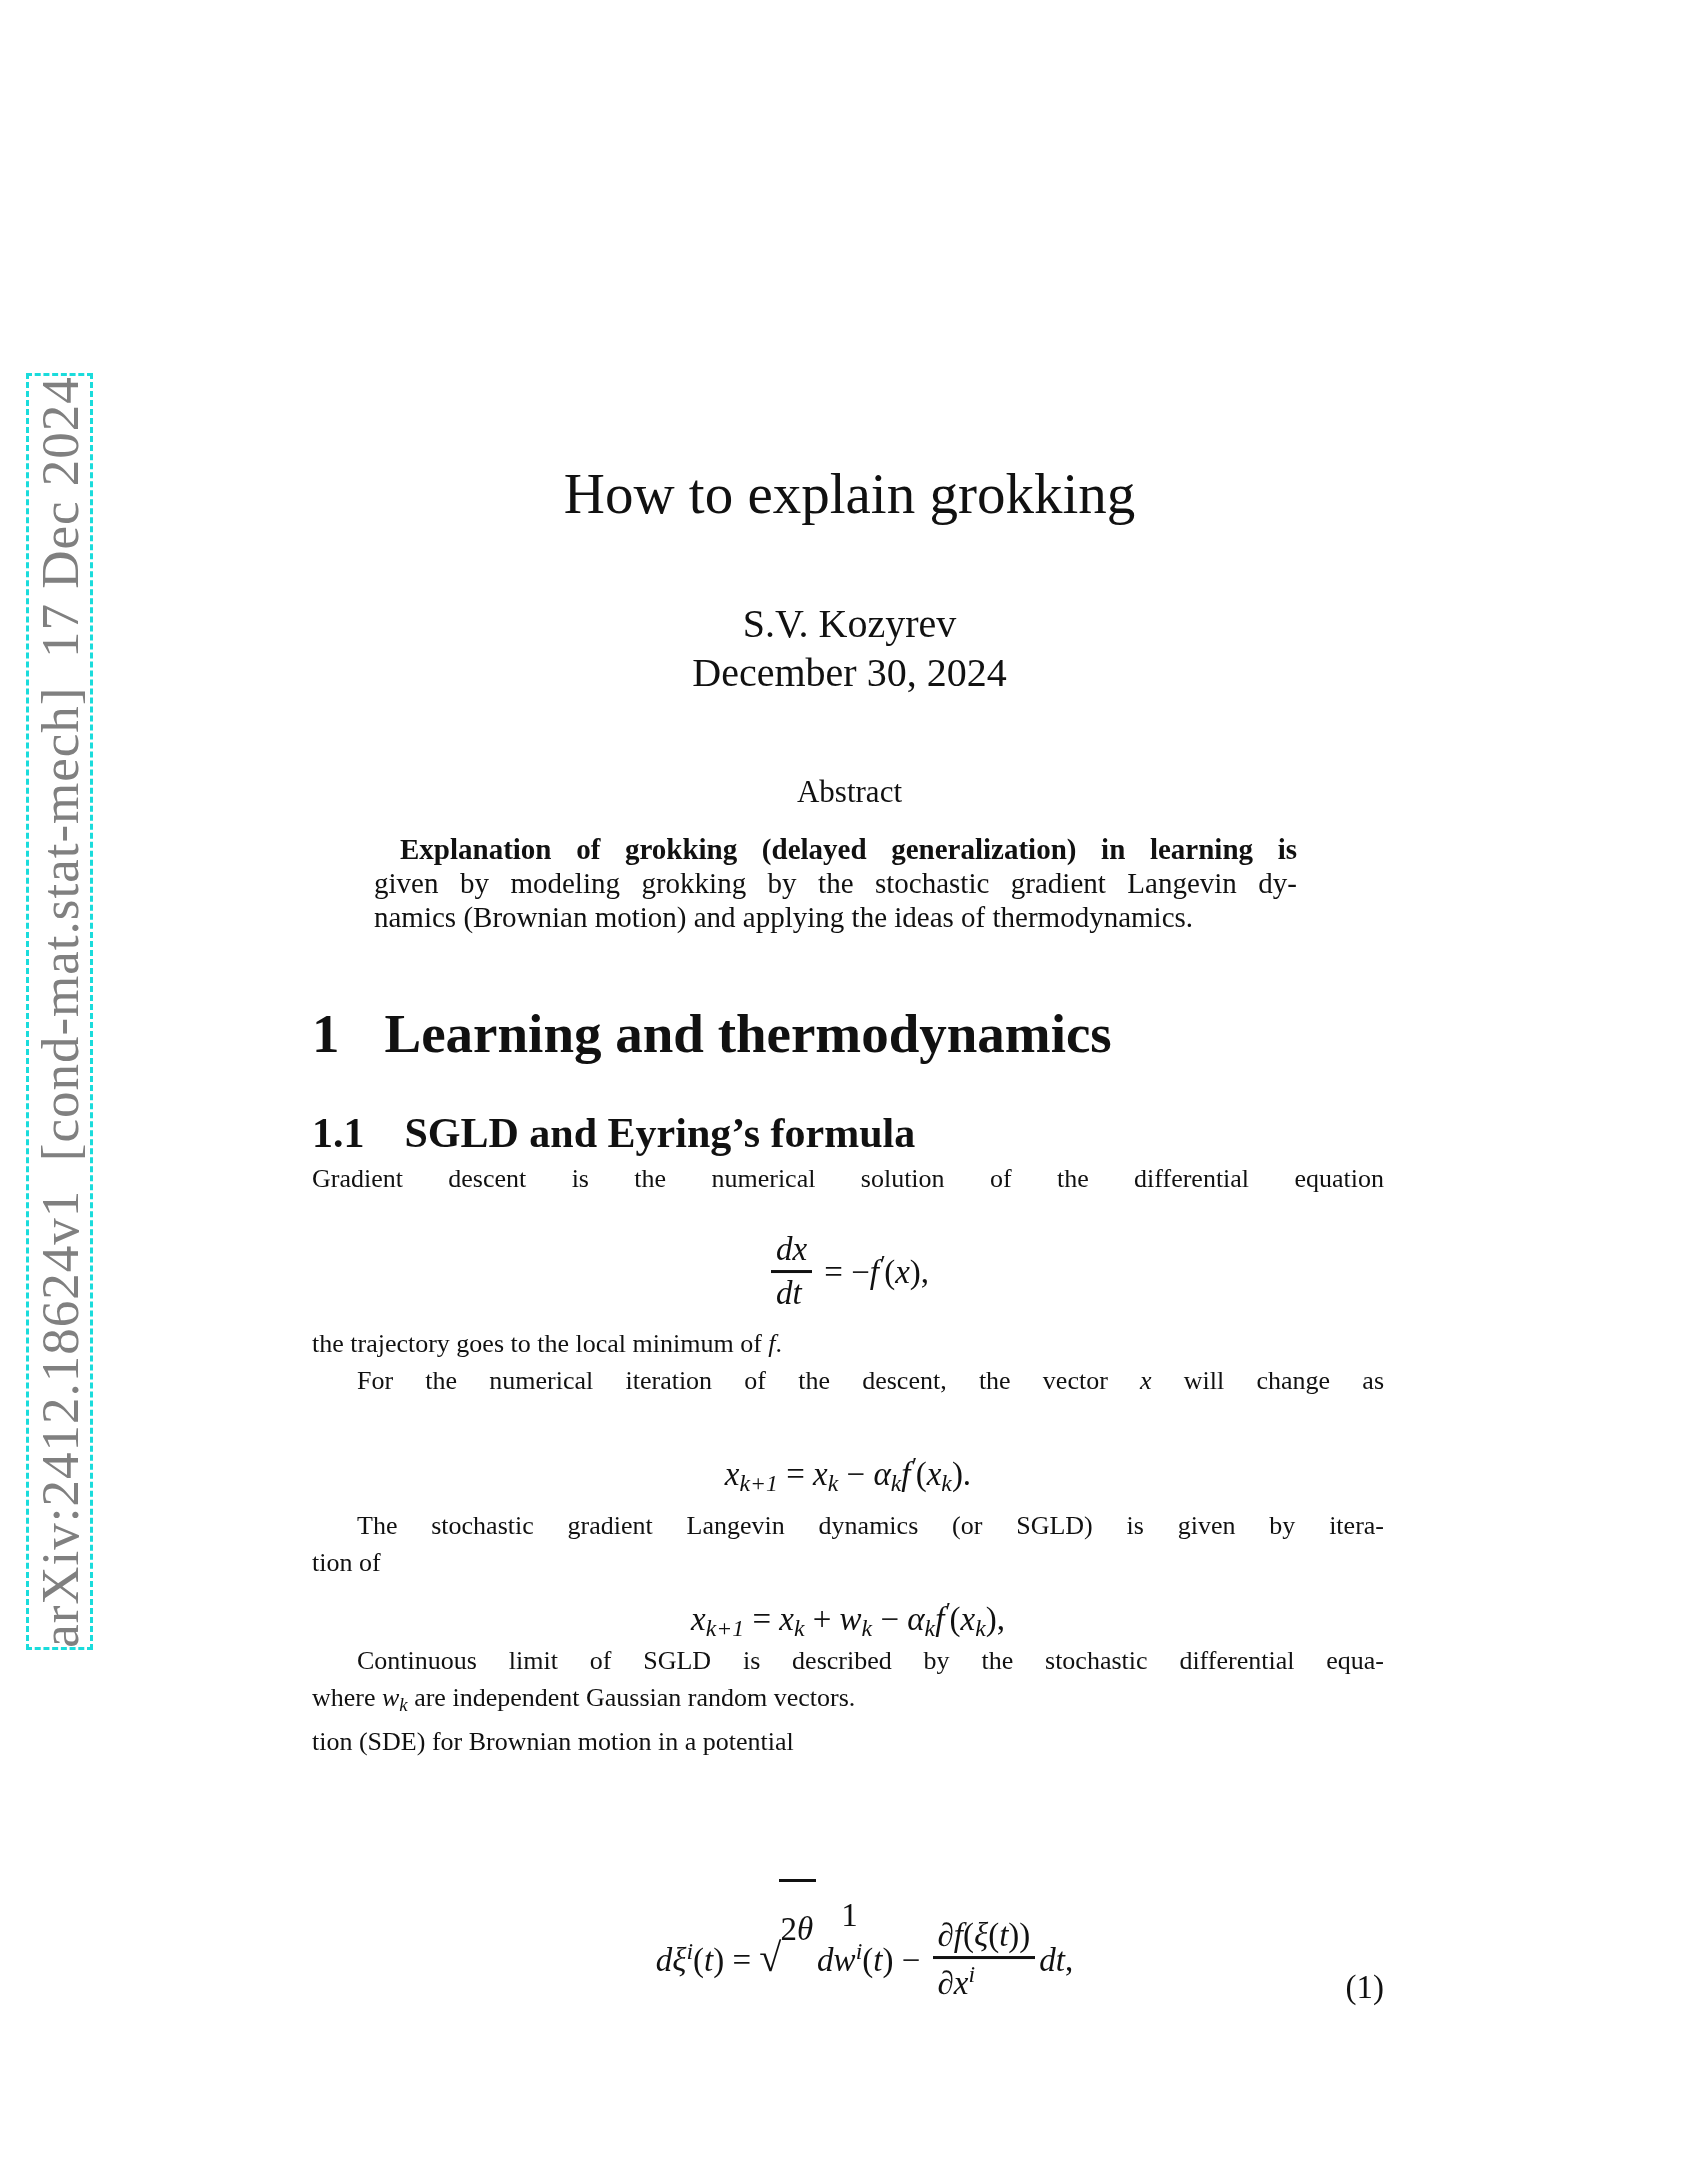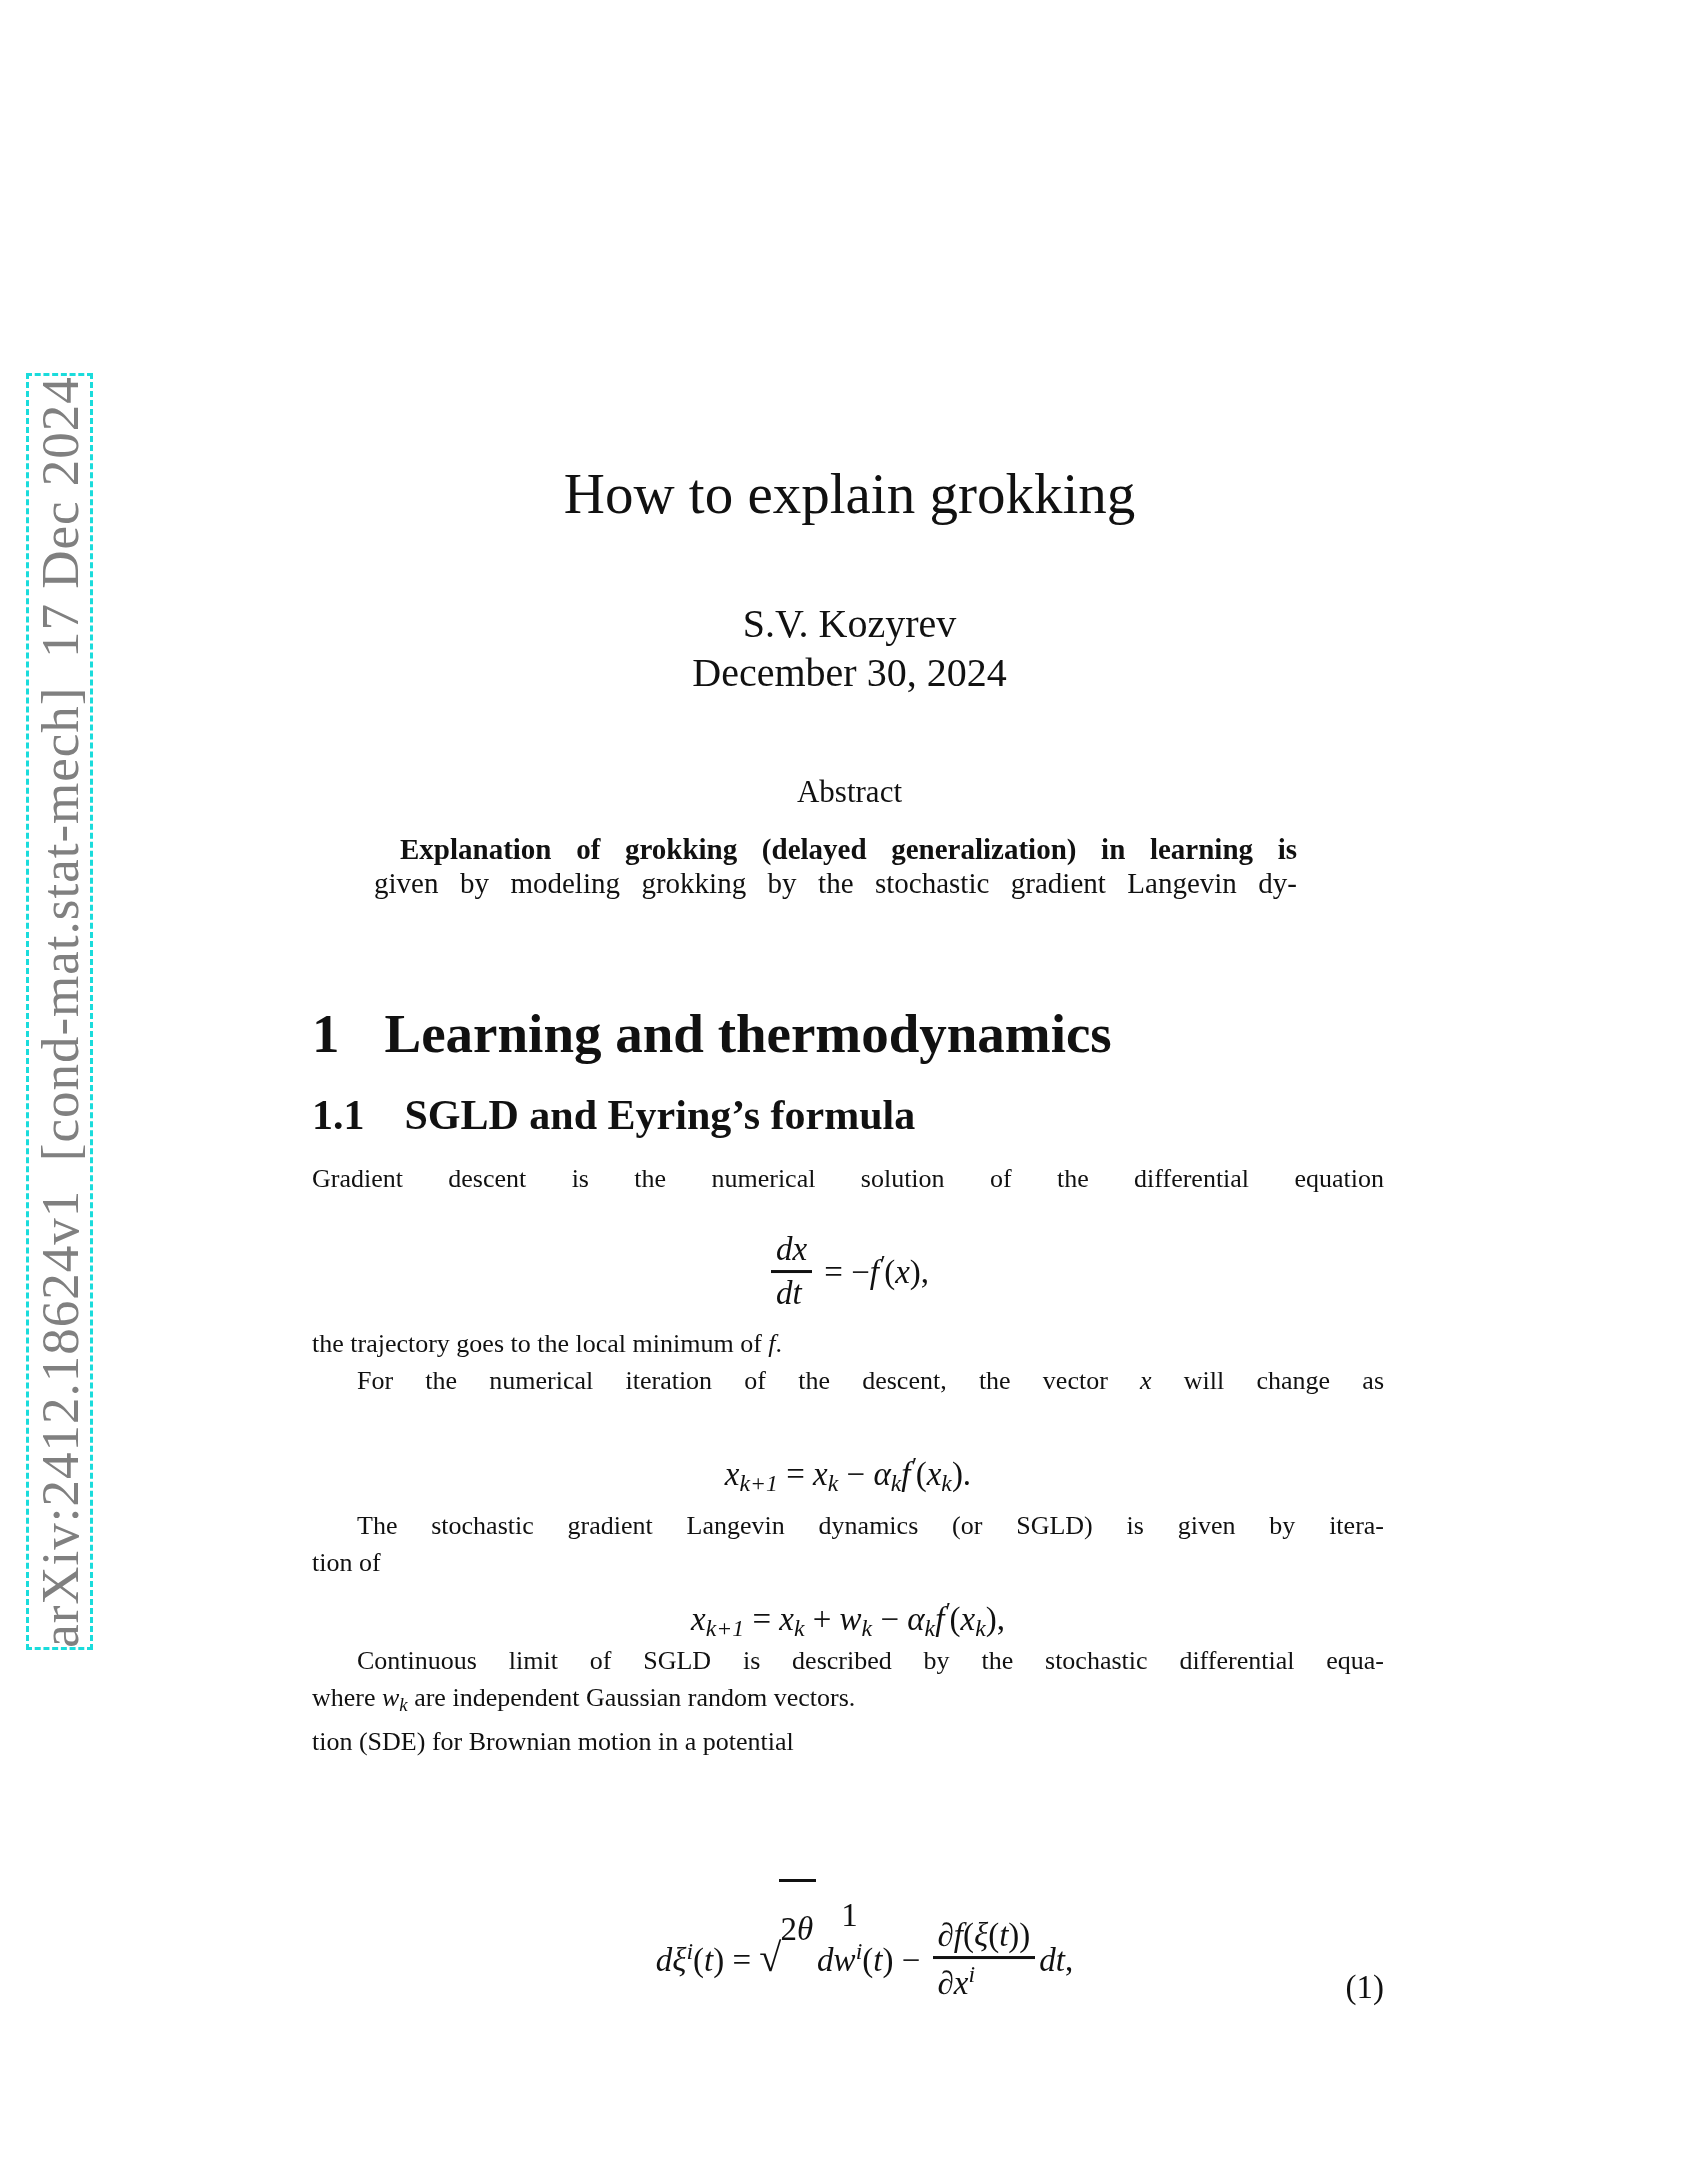--- a/index.html
+++ b/index.html
@@ -38,21 +38,21 @@
   }
 
   
   .title{top:461px;font-size:57px;line-height:1.15;}
   .author{top:600px;font-size:40px;}
   .date{top:649px;font-size:40px;}
   .abs-head{top:774px;font-size:31px;font-weight:normal;}
   .sec-head{top:1004px;font-size:55px;font-weight:bold;line-height:1.1;}
   .subsec-head{top:1092px;font-size:42px;font-weight:bold;line-height:1.1;}
   .sec-num{display:inline-block;margin-right:45px;}
-  .subsec-num{display:inline-block;margin-right:40px;}
+  .subsec-num{display:inline-block;margin-right:40px;margin-top:18px;}
 
   
   .para{font-size:26px;line-height:37px;}
   .p1{top:1160px;}
   .p2{top:1325px;}
   .p3{top:1507px;}
   .p4{top:1642px;}
   .line{text-align:left;}
   .line.just{text-align:justify;text-align-last:justify;}
   .line.ind{text-indent:45px;}
@@ -96,20 +96,21 @@
   </div>
 
   <div class="abs centered title">How to explain grokking</div>
   <div class="abs centered author">S.V. Kozyrev</div>
   <div class="abs centered date">December 30, 2024</div>
 
   <div class="abs centered abs-head">Abstract</div>
   <div class="abs abstract">
       <div class="line just ind"><span class="mt">Explanation of grokking (delayed generalization) in learning is</span></div>
       <div class="line just"><span class="mt">given by modeling grokking by the stochastic gradient Langevin dy-</span></div>
+      <div class="line"><span class="mt">namics (Brownian motion) and applying the ideas of thermodynamics.</span></div>
     </div>
 
   <div class="abs col sec-head">
     <span class="sec-num">1</span><span>Learning and thermodynamics</span>
   </div>
 
   <div class="abs col subsec-head">
     <span class="subsec-num">1.1</span><span>SGLD and Eyring’s formula</span>
   </div>
 

